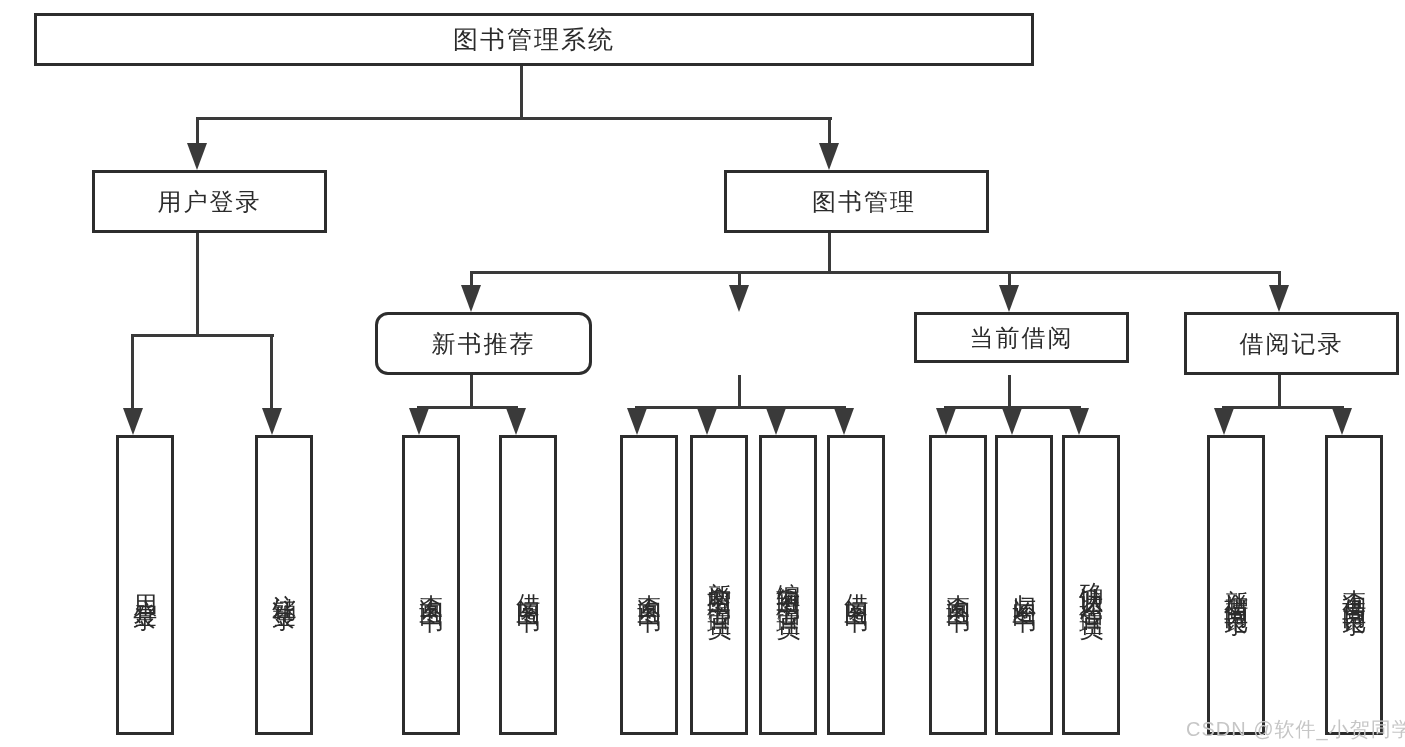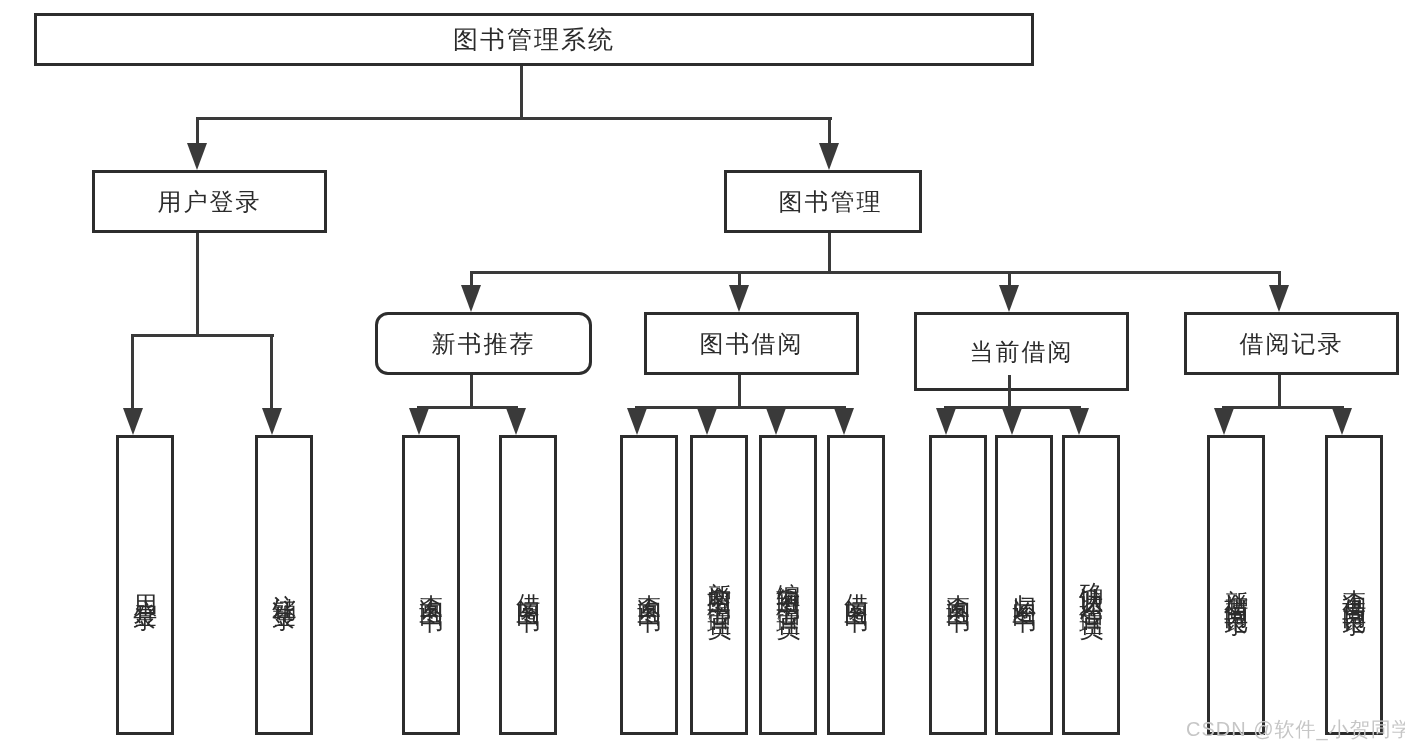--- a/index.html
+++ b/index.html
@@ -42,31 +42,28 @@
 
 <div class="stage">
 
   <div class="node root-box" style="left:22px; top:13px; width:1000px; height:53px;">
     <span>图书管理系统</span>
   </div>
 
   <div class="node" style="left:80px; top:170px; width:235px; height:63px;">
     <span>用户登录</span>
   </div>
-  <div class="node" style="left:712px; top:170px; width:198px; height:63px;padding-left:15px;">
+  <div class="node" style="left:712px; top:170px; width:265px; height:63px;padding-left:15px;">
     <span>图书管理</span>
   </div>
 
   <div class="node" style="left:363px; top:312px; width:217px; height:63px;border-radius:13px;">
     <span>新书推荐</span>
   </div>
-  <div class="node" style="left:632px; top:312px; width:215px; height:63px;">
-    <span>图书借阅</span>
-  </div>
-  <div class="node" style="left:902px; top:312px; width:215px; height:79px;">
+  <div class="node" style="left:902px; top:312px; width:215px; height:51px;">
     <span>当前借阅</span>
   </div>
   <div class="node" style="left:1172px; top:312px; width:215px; height:63px;">
     <span>借阅记录</span>
   </div>
 
   <div class="node leaf" style="left:104px; top:435px; width:58px; height:300px;">
     <span>用户登录</span>
   </div>
   <div class="node leaf" style="left:243px; top:435px; width:58px; height:300px;">

